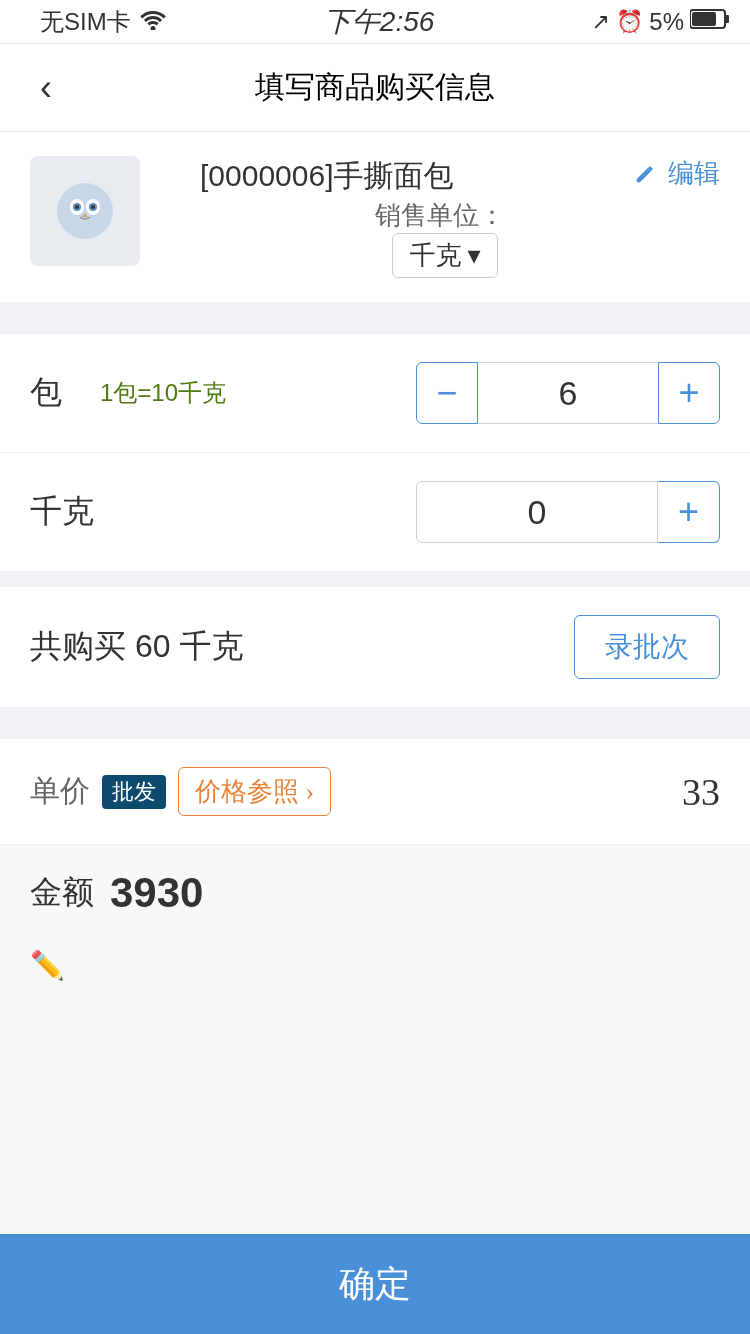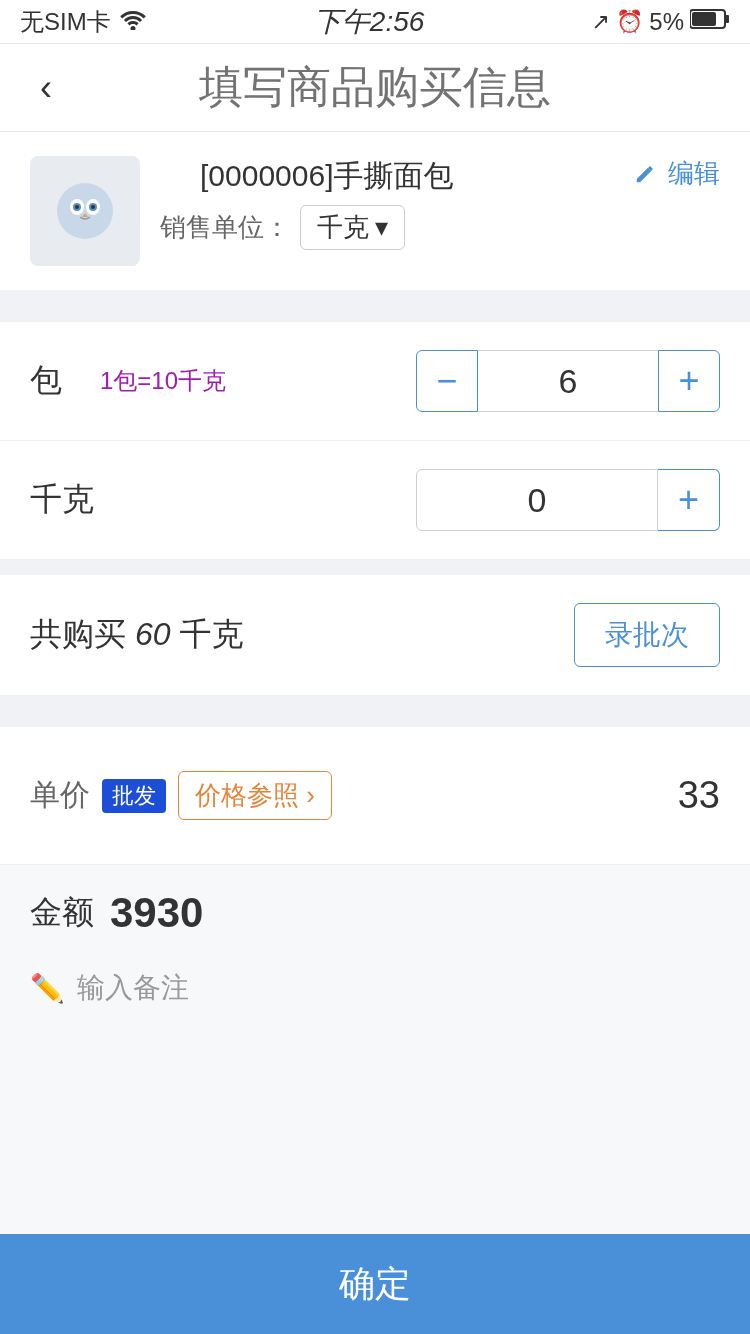--- a/index.html
+++ b/index.html
@@ -19,21 +19,21 @@
       height: 44px;
       background: #fff;
       display: flex;
       align-items: center;
       justify-content: space-between;
       padding: 0 20px;
       font-size: 26px;
       color: #333;
       border-bottom: 1px solid #e5e5e5;
     }
-    .status-left { display: flex; align-items: center; gap: 8px; font-size: 24px; }
+    .status-left { display: flex; align-items: center; gap: 8px; font-size: 24px; margin-left: 20px; }
     .status-center { font-size: 28px; font-weight: 500; font-style: italic; }
     .status-right { display: flex; align-items: center; gap: 6px; font-size: 24px; }
 
     
     .nav-bar {
       width: 100%;
       height: 88px;
       background: #fff;
       display: flex;
       align-items: center;
@@ -44,23 +44,23 @@
     .nav-back {
       font-size: 36px;
       color: #333;
       cursor: pointer;
       padding: 10px;
     }
     .nav-title {
       position: absolute;
       left: 50%;
       transform: translateX(-50%);
-      font-size: 44px;
+      font-size: 30px;
       font-weight: 500;
-      color: #737373;
+      color: #000000;
     }
 
     
     .content {
       flex: 1;
       display: flex;
       flex-direction: column;
       background: #f0f2f5;
     }
 
@@ -108,23 +108,24 @@
       cursor: pointer;
     }
     .product-stock {
       font-size: 26px;
       color: #999;
       margin-top: 10px;
     }
     .product-unit-row {
       display: flex;
       align-items: center;
-      margin-top: 8px;
+      margin-top: 1px;
       font-size: 26px;
       color: #666;
+      flex-direction: column;
     }
     .unit-select {
       margin-left: 10px;
       border: 1px solid #ccc;
       border-radius: 6px;
       padding: 4px 16px;
       font-size: 26px;
       color: #333;
       background: #fff;
       display: flex;
@@ -144,21 +145,21 @@
       border-bottom: 1px solid #f0f0f0;
     }
     .input-row:last-child { border-bottom: none; }
     .input-label {
       font-size: 32px;
       color: #333;
       min-width: 60px;
     }
     .input-sublabel {
       font-size: 24px;
-      color: #a21caf;
+      color: #4d7c0f;
       margin-left: 10px;
       flex: 1;
     }
     .quantity-control {
       display: flex;
       align-items: center;
       gap: 0;
     }
     .qty-btn {
       width: 62px;
@@ -206,55 +207,55 @@
       justify-content: space-between;
       margin-bottom: 16px;
     }
     .total-text {
       font-size: 32px;
       color: #333;
     }
     .total-highlight {
       color: #333;
       font-weight: 500;
-      font-style: italic;
     }
     .batch-btn {
       border: 1.5px solid #4a90d9;
       color: #4a90d9;
       border-radius: 6px;
       padding: 12px 30px;
       font-size: 28px;
       background: #fff;
       cursor: pointer;
     }
 
     
     .price-section {
       background: #fff;
-      padding: 44px 30px;
+      padding: 28px 30px;
       margin-bottom: 0;
       border-bottom: 1px solid #f0f0f0;
+      font-family: Liberation Serif, serif;
     }
     .price-row {
       display: flex;
       align-items: center;
       justify-content: space-between;
     }
     .price-label-group {
       display: flex;
       align-items: center;
       gap: 12px;
     }
     .price-label {
       font-size: 30px;
       color: #666;
     }
     .batch-tag {
-      background: #1d4ed8;
+      background: #0c4a6e;
       color: #fff;
       font-size: 22px;
       padding: 2px 10px;
       border-radius: 4px;
     }
     .price-ref-btn {
       border: 1.5px solid #e8843a;
       color: #e8843a;
       border-radius: 6px;
       padding: 6px 16px;
@@ -438,21 +439,20 @@
     </div>
   </div>
 
   <div class="amount-section">
     <div class="amount-row">
       <span class="amount-label">金额</span>
       <span class="amount-value">3930</span>
     </div>
     <div class="note-row">
       <span class="note-icon">✏️</span>
-      <span class="note-text">输入备注</span>
     </div>
   </div>
 
 </div>
 
 <div class="bottom-bar">
   <span class="confirm-btn-text">确定</span>
 </div>
 
 </body></html>

